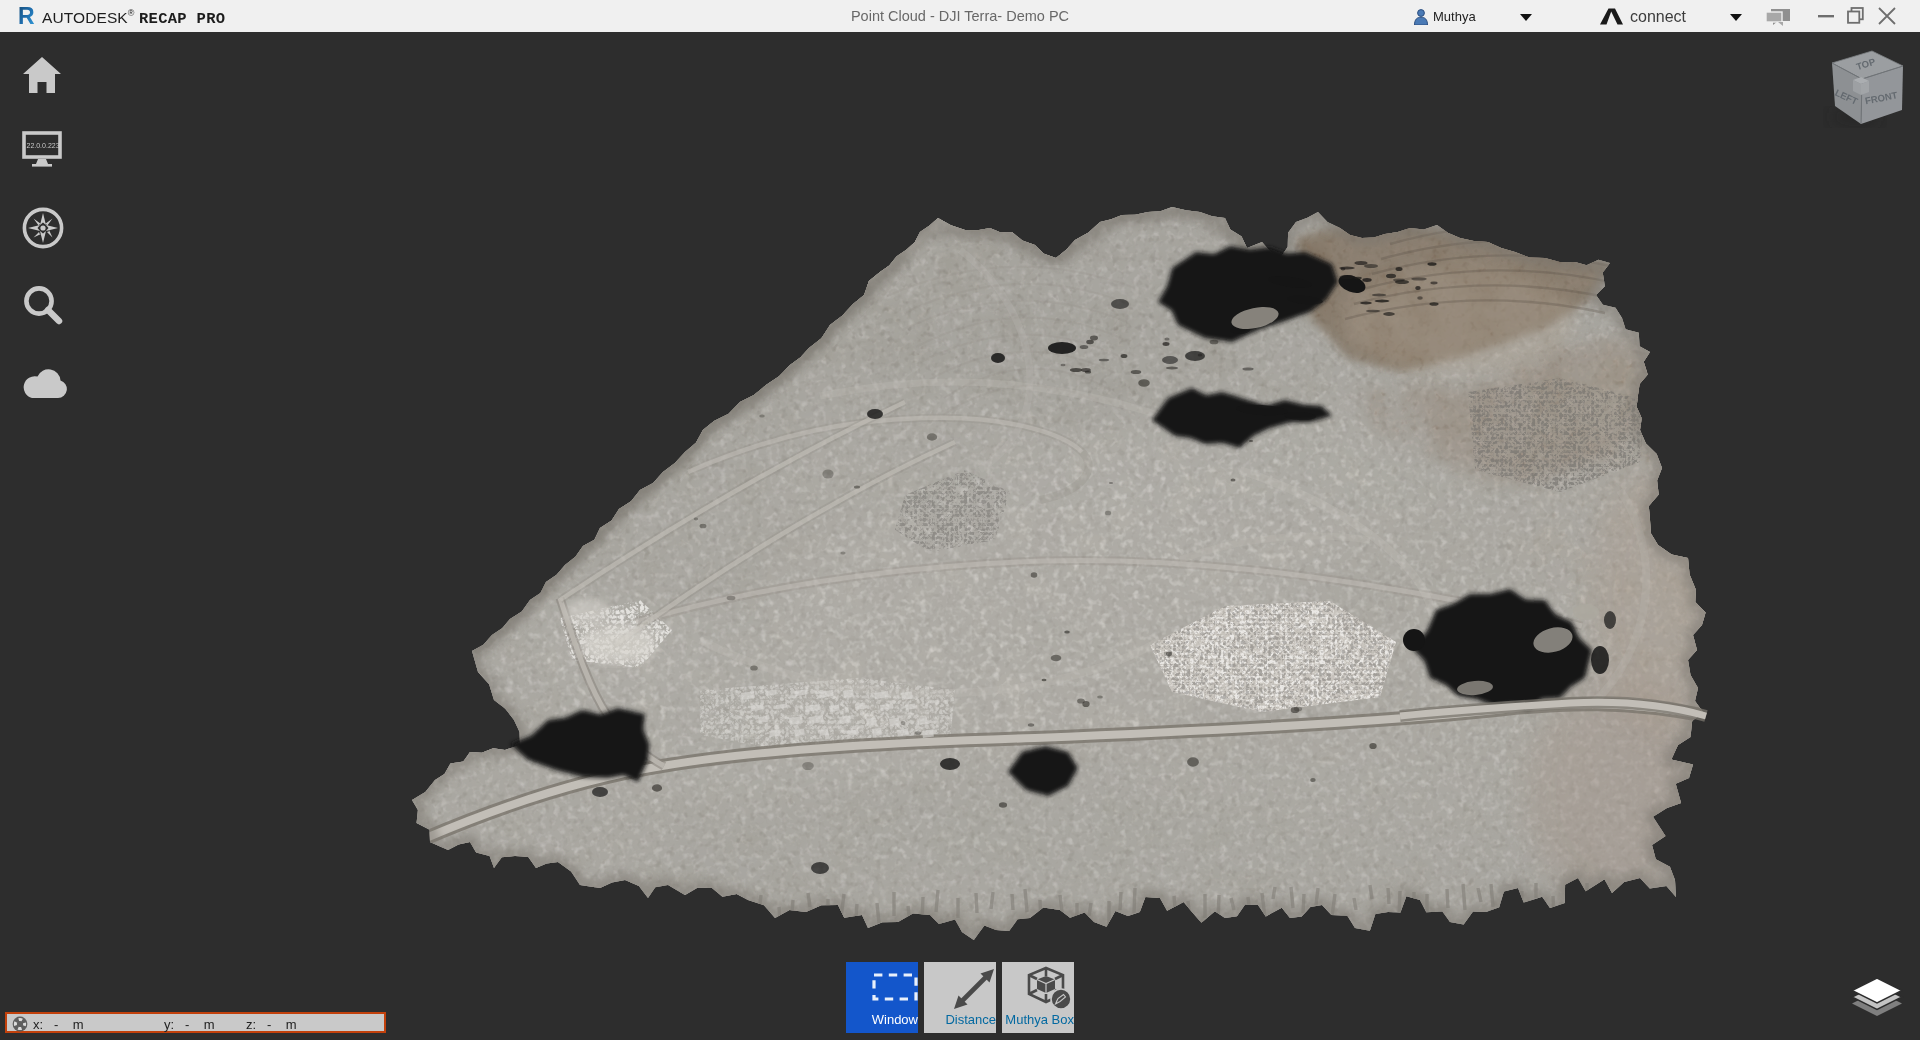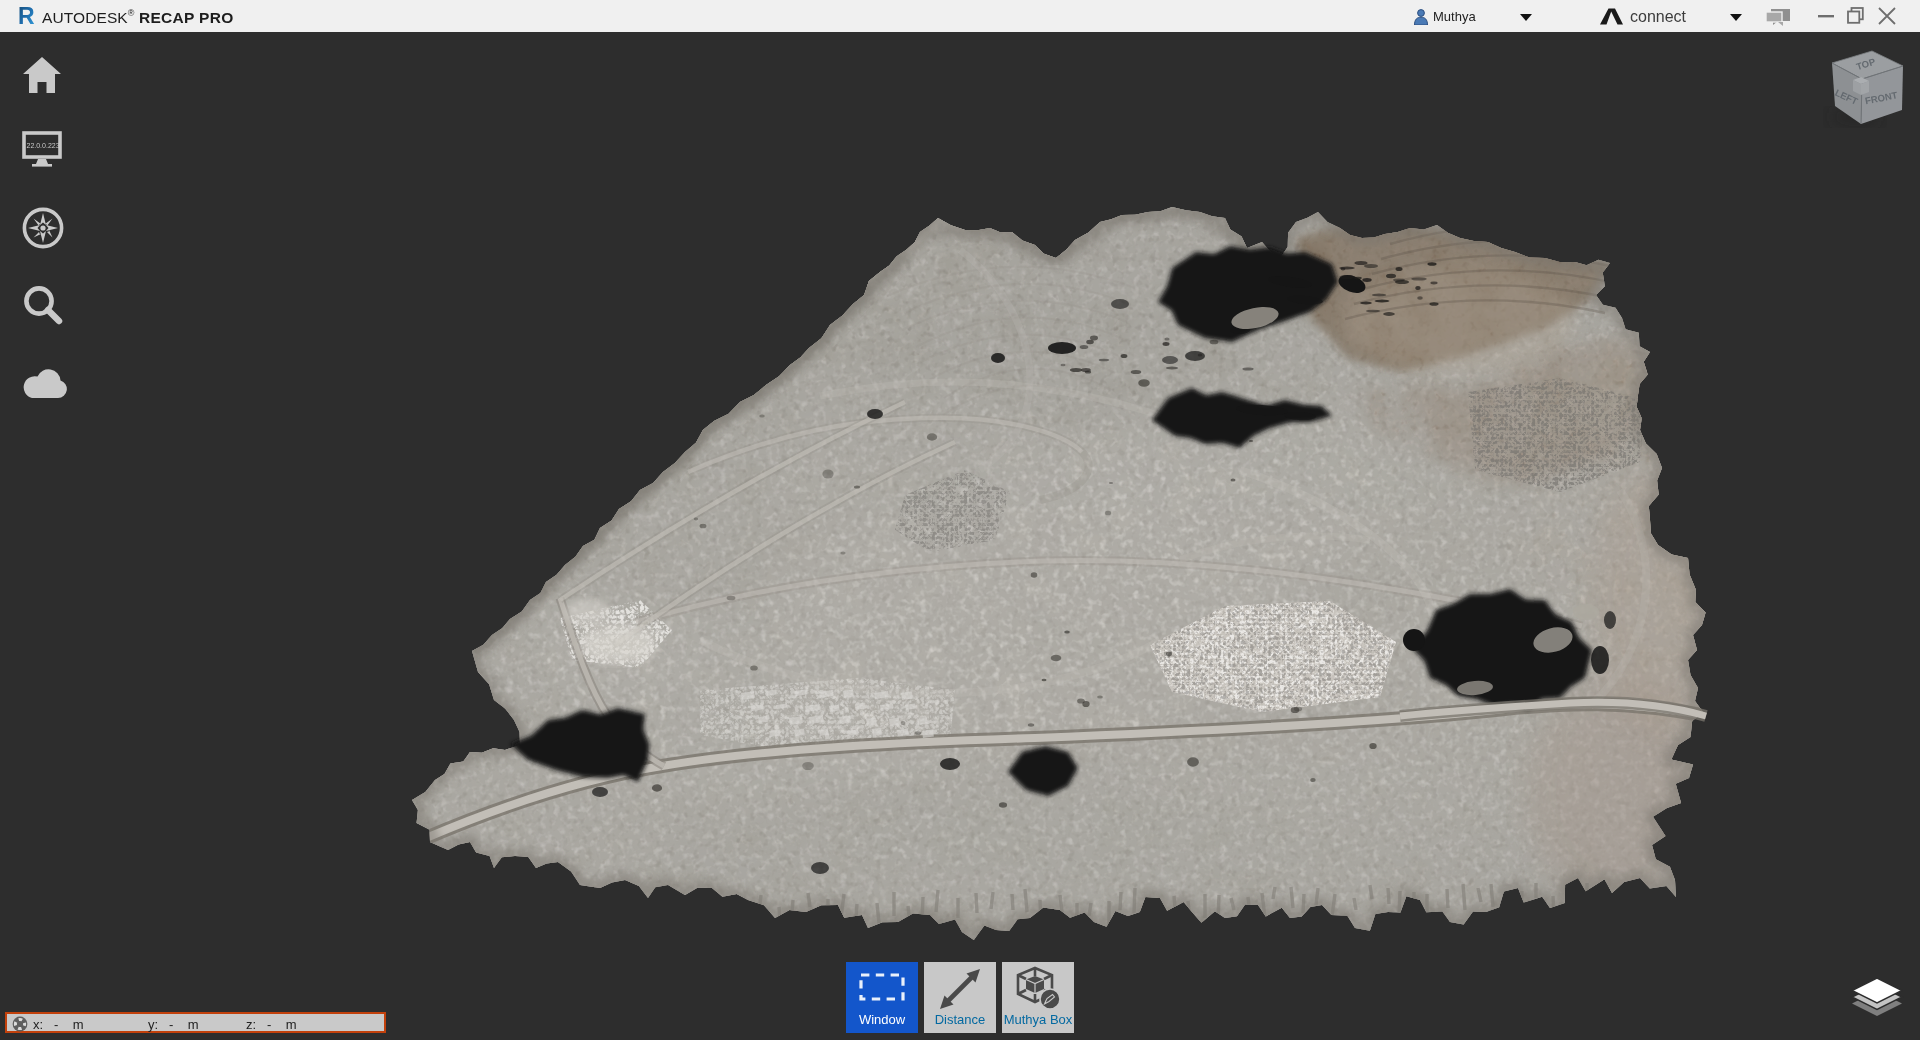--- a/index.html
+++ b/index.html
@@ -1,24 +1,24 @@
 <!DOCTYPE html>
 <html><head>
 <meta charset="utf-8">
 <style>
   html,body{margin:0;padding:0;width:1920px;height:1040px;overflow:hidden;background:#2d2d2d;font-family:"Liberation Sans",sans-serif;}
   #titlebar{position:absolute;top:0;left:0;width:1920px;height:32px;background:#f0f0f0;}
   #logo{position:absolute;left:19px;top:6px;}
   #brand{position:absolute;left:42px;top:8px;font-size:15.5px;color:#1d1d1d;letter-spacing:0.1px;}
-  #brand b{letter-spacing:0.3px;}
+  #brand b{letter-spacing:0.3px;font-family:Liberation Mono, monospace;}
   #wintitle{position:absolute;left:0;top:8px;width:1920px;text-align:center;font-size:14.5px;color:#686868;}
   .tbtxt{position:absolute;top:9px;font-size:13px;color:#222;}
   #scene{position:absolute;left:0;top:0;}
   .sideicon{position:absolute;left:22px;}
-  .btn{position:absolute;top:962px;width:72px;height:71px;background:#c8c8c8;text-align:center;}
+  .btn{position:absolute;top:962px;width:72px;height:71px;background:#c8c8c8;text-align:right;}
   .btn .lbl{position:absolute;bottom:6px;width:100%;font-size:13px;color:#0369a1;}
   #btnwin{background:#1356cb;}
   #btnwin .lbl{color:#fff;}
   #statusbar{position:absolute;left:5px;top:1012px;width:381px;height:21px;background:#c9c9c9;border:2px solid #c2410c;box-sizing:border-box;}
   .stxt{position:absolute;top:3px;font-size:13px;color:#222;}
 </style>
 </head>
 <body>
 
 <svg id="scene" width="1920" height="1040" viewBox="0 0 1920 1040">
@@ -309,20 +309,21 @@
     <defs>
         <linearGradient id="rg" x1="0" y1="0" x2="1" y2="1">
       <stop offset="0" stop-color="#164a74"></stop>
           <stop offset="0.5" stop-color="#1f6eae"></stop>
           <stop offset="1" stop-color="#36a3e0"></stop>
     </linearGradient>
       </defs>
     <text x="-1" y="18" font-size="23" font-weight="bold" fill="url(#rg)" font-family="Liberation Sans">R</text>
   </svg>
   <div id="brand">AUTODESK<span style="font-size:9px;vertical-align:7px">®</span> <b>RECAP PRO</b></div>
+  <div id="wintitle">Point Cloud - DJI Terra- Demo PC</div>
   <svg style="position:absolute;left:1413px;top:8px" width="16" height="17" viewBox="0 0 16 17">
     <circle cx="8" cy="5" r="3.4" fill="#4a7ab5" stroke="#2d4f80" stroke-width="1"></circle>
     <path d="M1.5,17 C1.5,11.5 4,9.2 8,9.2 C12,9.2 14.5,11.5 14.5,17 Z" fill="#4a7ab5" stroke="#2d4f80" stroke-width="1"></path>
   </svg>
   <div class="tbtxt" style="left:1433px;text-align:center;">Muthya</div>
   <svg style="position:absolute;left:1520px;top:14px" width="12" height="7">
       <path d="M0,0 L12,0 L6,7 Z" fill="#111"></path>
     </svg>
   <svg style="position:absolute;left:1600px;top:8px" width="23" height="17" viewBox="0 0 23 17">
     <path d="M0,16.5 L8.5,0.5 L15,0.5 L23,16.5 L17.5,16.5 L11.2,3.5 L6.5,16.5 Z" fill="#1a1a1a"></path>
@@ -402,15 +403,15 @@
   </svg>
   <div class="lbl">Muthya Box</div>
 </div>
 
 <div id="statusbar">
   <svg style="position:absolute;left:5px;top:2px" width="16" height="16" viewBox="0 0 16 16">
     <circle cx="8" cy="8" r="7.4" fill="#5f5f5f"></circle>
     <circle cx="8" cy="8" r="4.6" fill="none" stroke="#dcdcdc" stroke-width="3" stroke-dasharray="3.6 3.6" stroke-dashoffset="1.8"></circle>
   </svg>
   <span class="stxt" style="left:26px">x:&nbsp;&nbsp;&nbsp;-&nbsp;&nbsp;&nbsp;&nbsp;m</span>
-  <span class="stxt" style="left:141px">y:&nbsp;&nbsp;&nbsp;-&nbsp;&nbsp;&nbsp;&nbsp;m</span>
+  <span class="stxt" style="left:157px">y:&nbsp;&nbsp;&nbsp;-&nbsp;&nbsp;&nbsp;&nbsp;m</span>
   <span class="stxt" style="left:239px">z:&nbsp;&nbsp;&nbsp;-&nbsp;&nbsp;&nbsp;&nbsp;m</span>
 </div>
 
 </body></html>

